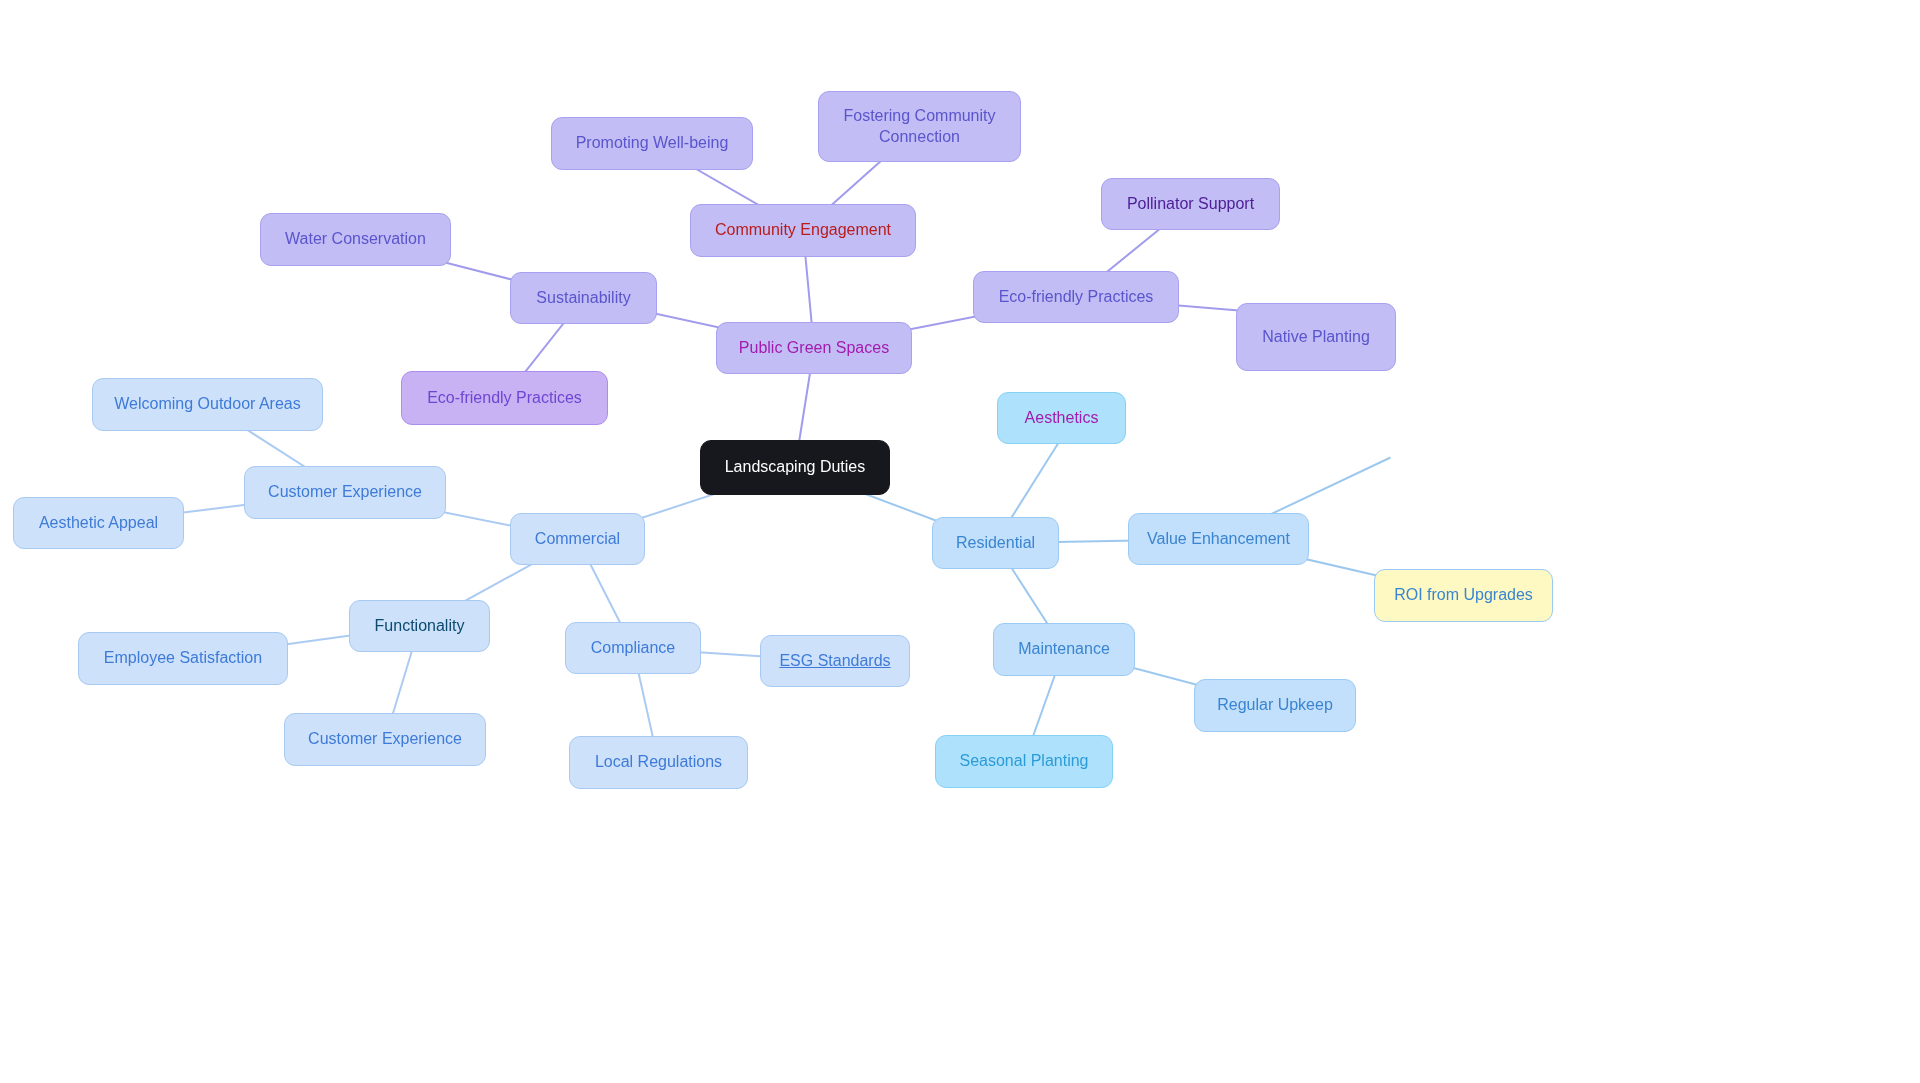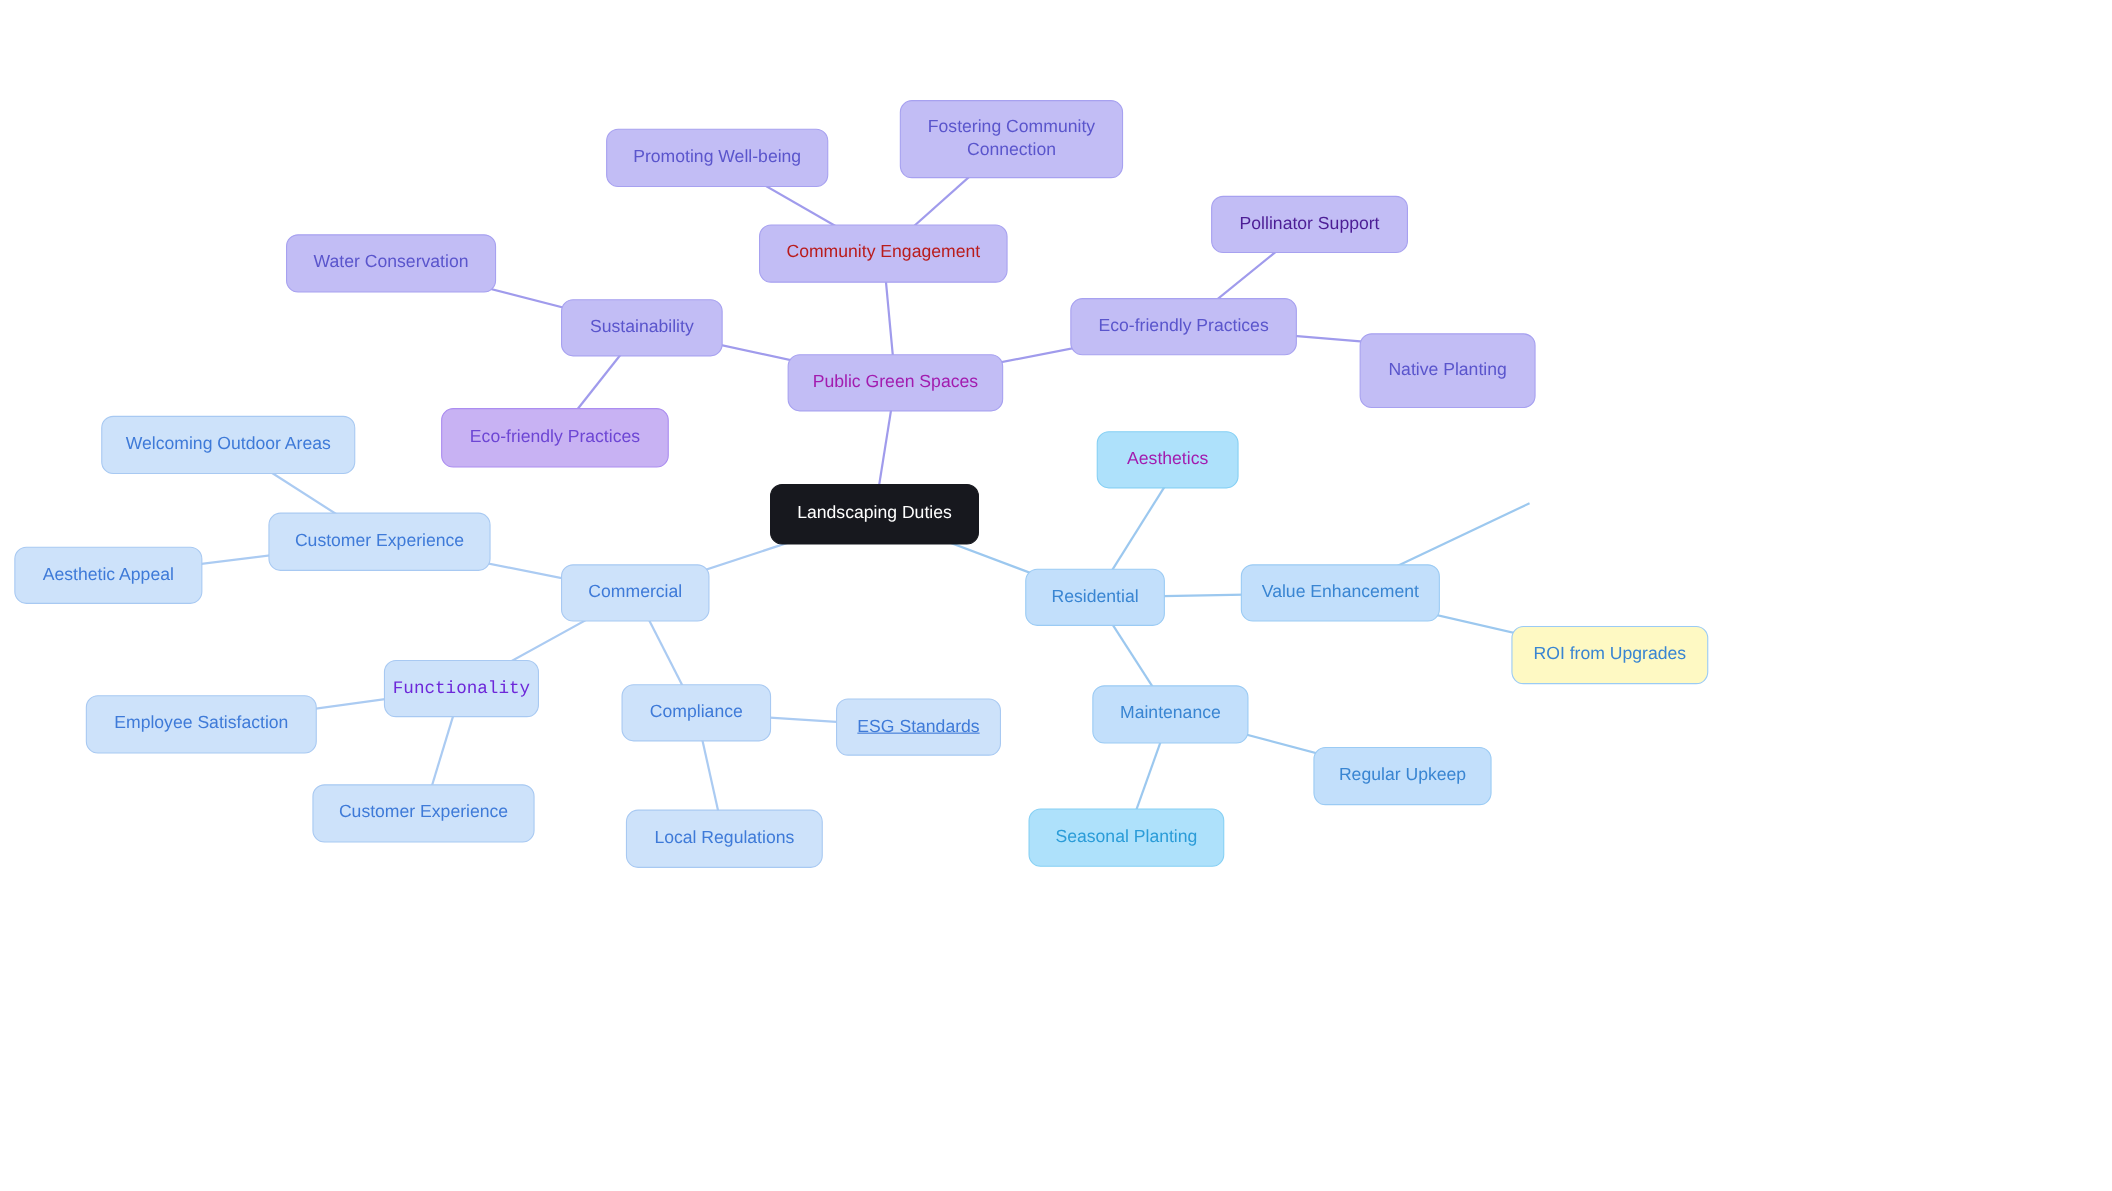--- a/index.html
+++ b/index.html
@@ -82,21 +82,21 @@
     <div class="node" style="left: 510px; top: 272px; width: 147px; height: 52px; background: rgb(194, 189, 245); border-color: rgb(167, 161, 240); color: rgb(90, 85, 204);">Sustainability</div>
     <div class="node" style="left: 260px; top: 213px; width: 191px; height: 53px; background: rgb(194, 189, 245); border-color: rgb(167, 161, 240); color: rgb(90, 85, 204);">Water Conservation</div>
     <div class="node" style="left: 401px; top: 371px; width: 207px; height: 54px; background: rgb(200, 178, 243); border-color: rgb(171, 141, 240); color: rgb(109, 70, 212);">Eco-friendly Practices</div>
     <div class="node" style="left: 973px; top: 271px; width: 206px; height: 52px; background: rgb(194, 189, 245); border-color: rgb(167, 161, 240); color: rgb(90, 85, 204);">Eco-friendly Practices</div>
     <div class="node" style="left: 1101px; top: 178px; width: 179px; height: 52px; background: rgb(194, 189, 245); border-color: rgb(167, 161, 240); color: #4c1d95;">Pollinator Support</div>
     <div class="node" style="left: 1236px; top: 291px; width: 160px; height: 68px; background: rgb(194, 189, 245); border-color: rgb(167, 161, 240); color: rgb(90, 85, 204); margin-top: 12px;">Native Planting</div>
     <div class="node" style="left: 510px; top: 513px; width: 135px; height: 52px; background: rgb(205, 226, 250); border-color: rgb(168, 201, 242); color: rgb(62, 122, 216);">Commercial</div>
     <div class="node" style="left: 244px; top: 466px; width: 202px; height: 53px; background: rgb(205, 226, 250); border-color: rgb(168, 201, 242); color: rgb(62, 122, 216);">Customer Experience</div>
     <div class="node" style="left: 92px; top: 378px; width: 231px; height: 53px; background: rgb(205, 226, 250); border-color: rgb(168, 201, 242); color: rgb(62, 122, 216);">Welcoming Outdoor Areas</div>
     <div class="node" style="left: 13px; top: 497px; width: 171px; height: 52px; background: rgb(205, 226, 250); border-color: rgb(168, 201, 242); color: rgb(62, 122, 216);">Aesthetic Appeal</div>
-    <div class="node" style="left: 349px; top: 600px; width: 141px; height: 52px; background: rgb(205, 226, 250); border-color: rgb(168, 201, 242); color: #6d28d9; font-family: Liberation Mono, monospace;">Functionality</div>
+    <div class="node" style="left: 349px; top: 600px; width: 141px; height: 52px; background: rgb(205, 226, 250); border-color: rgb(168, 201, 242); color: #0c4a6e;">Functionality</div>
     <div class="node" style="left: 78px; top: 632px; width: 210px; height: 53px; background: rgb(205, 226, 250); border-color: rgb(168, 201, 242); color: rgb(62, 122, 216);">Employee Satisfaction</div>
     <div class="node" style="left: 284px; top: 713px; width: 202px; height: 53px; background: rgb(205, 226, 250); border-color: rgb(168, 201, 242); color: rgb(62, 122, 216);">Customer Experience</div>
     <div class="node" style="left: 565px; top: 622px; width: 136px; height: 52px; background: rgb(205, 226, 250); border-color: rgb(168, 201, 242); color: rgb(62, 122, 216);">Compliance</div>
     <div class="node" style="left: 760px; top: 635px; width: 150px; height: 52px; background: rgb(205, 226, 250); border-color: rgb(168, 201, 242); color: rgb(62, 122, 216); text-decoration: underline;">ESG Standards</div>
     <div class="node" style="left: 569px; top: 736px; width: 179px; height: 53px; background: rgb(205, 226, 250); border-color: rgb(168, 201, 242); color: rgb(62, 122, 216);">Local Regulations</div>
     <div class="node" style="left: 932px; top: 517px; width: 127px; height: 52px; background: rgb(194, 223, 251); border-color: rgb(155, 203, 244); color: rgb(57, 133, 210);">Residential</div>
     <div class="node" style="left: 997px; top: 392px; width: 129px; height: 52px; background: rgb(174, 225, 251); border-color: rgb(134, 208, 244); color: #a21caf;">Aesthetics</div>
     <div class="node" style="left: 1128px; top: 513px; width: 181px; height: 52px; background: rgb(194, 223, 251); border-color: rgb(155, 203, 244); color: rgb(57, 133, 210);">Value Enhancement</div>
     <div class="node" style="left: 1374px; top: 569px; width: 179px; height: 53px; background: #fef9c3; border-color: rgb(155, 203, 244); color: rgb(57, 133, 210);">ROI from Upgrades</div>
     <div class="node" style="left: 993px; top: 623px; width: 142px; height: 53px; background: rgb(194, 223, 251); border-color: rgb(155, 203, 244); color: rgb(57, 133, 210);">Maintenance</div>

